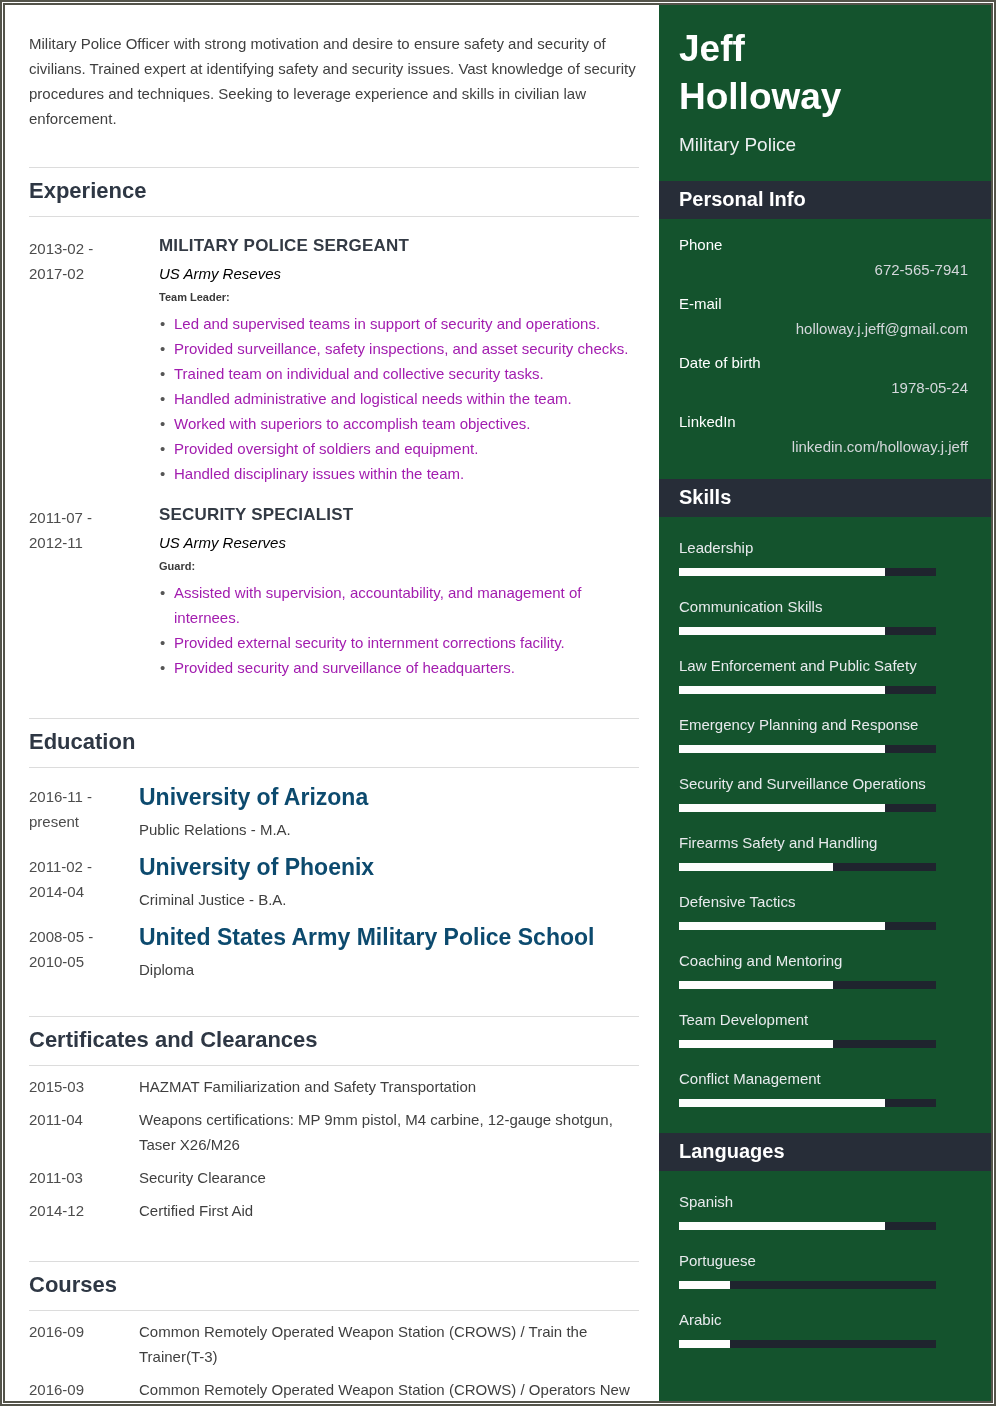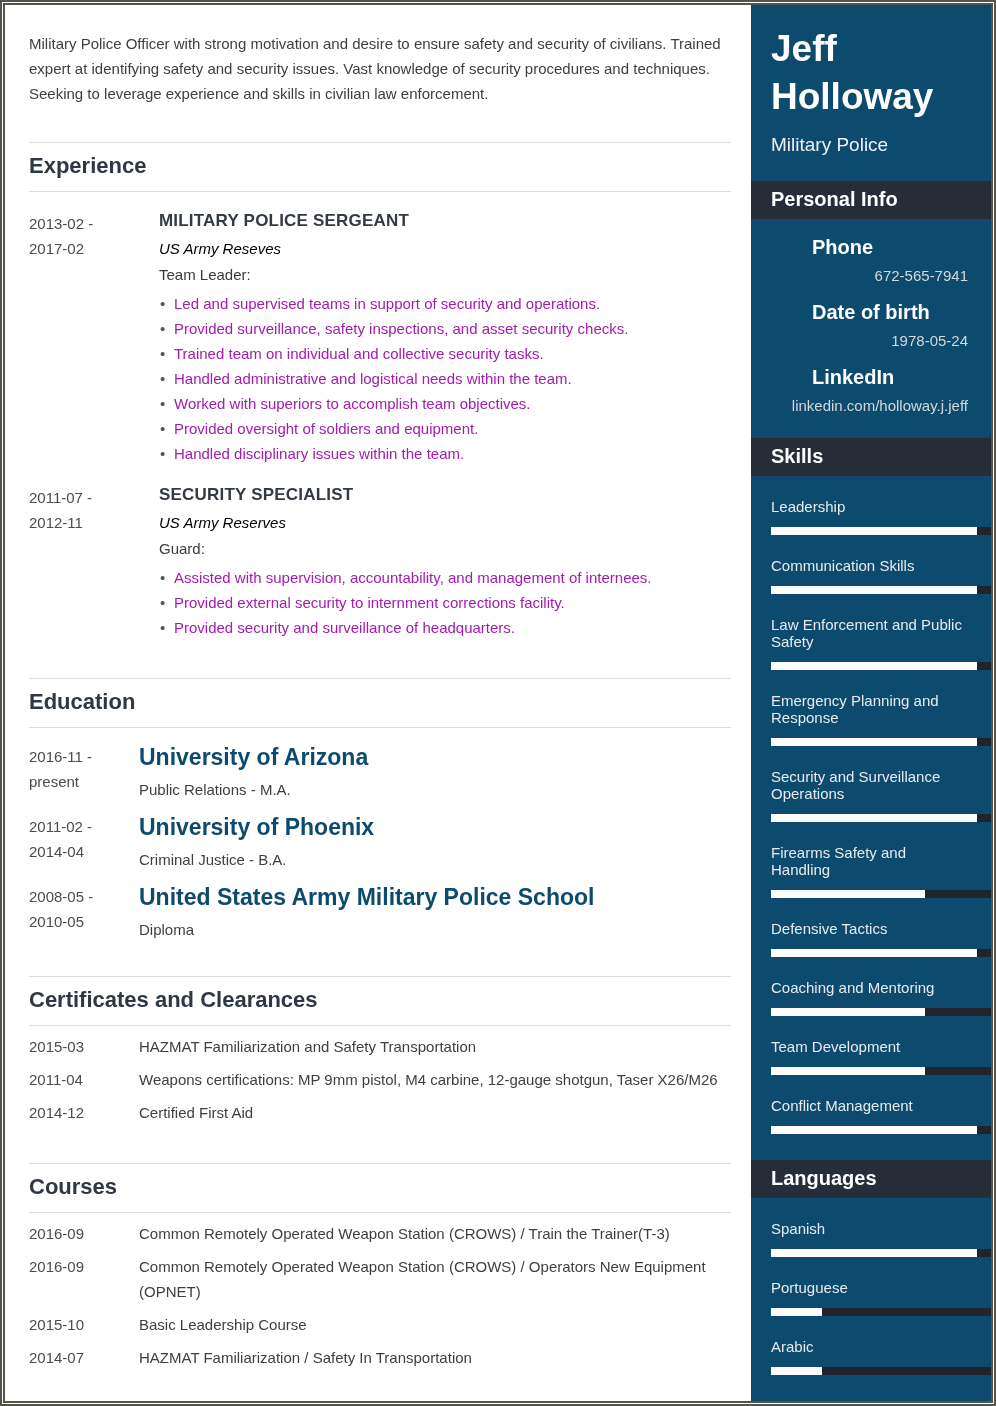--- a/index.html
+++ b/index.html
@@ -24,52 +24,52 @@
   }
   .row { display:flex; }
   .date-col {
     width:110px; flex-shrink:0;
     font-size:15px; line-height:25px; color:#4c4c4c;
   }
   .body-col { flex:1; min-width:0; }
   .job { margin-top:19px;gap:20px; }
   .job-title { font-size:17px; font-weight:bold; color:#333a44; letter-spacing:.2px; }
   .company { font-style:italic; font-size:15px; color:#000000; margin-top:9px; }
-  .role-label { font-size:15px; font-weight:normal; color:#3a3a3a; margin-top:9px; }
+  .role-label { font-size:11px; font-weight:bold; color:#3a3a3a; margin-top:9px; }
   ul.bullets { list-style:none; margin-top:8px; }
   ul.bullets li {
     font-size:15px; line-height:25px; color:#a21caf;
     padding-left:15px; position:relative;
   }
   ul.bullets li::before { content:"•"; position:absolute; left:1px; color:#555; }
   .edu-item { margin-top:16px; }
   .school { font-size:23px; font-weight:bold; color:#0c4a6e; }
   .degree { font-size:15px; color:#3f3f3f; margin-top:10px; }
   .cert-row { margin-top:8px; }
   .cert-row .body-col { font-size:15px; line-height:25px; color:#3f3f3f; }
   .section .list { padding-bottom:18px; }
   
   .sidebar {
-    width:240px; flex-shrink:0;
-    background:#0c4a6e; color:#fff;
+    width:332px; flex-shrink:0;
+    background:#14532d; color:#fff;
   }
   .side-name {
     font-size:37px; line-height:48px; font-weight:bold; color:#ffffff;
     margin:20px 20px 0; width:215px;
   }
   .side-role { font-size:19px; color:#eef0f2; margin:13px 20px 0; font-weight:normal; }
   .band {
     background:#272d38; padding:7px 20px 8px;
     font-size:20px; font-weight:bold; color:#ffffff;
   }
   .band-personal { margin-top:25px; }
   .band-skills { margin-top:24px; }
   .band-languages { margin-top:26px; }
   .side-pad { padding:0 23px 0 20px; }
-  .pi-label { font-size:20px; font-weight:bold; color:#ffffff; margin-top:17px;margin-left:41px; }
+  .pi-label { font-size:15px; font-weight:normal; color:#ffffff; margin-top:17px; }
   .pi-value { font-size:15px; color:#d4d7db; margin-top:8px;text-align:right; }
   .skill { margin-top:22px; }
   .skill-name { font-size:15px; color:#e8eaed; font-weight:normal; }
   .bar { margin-top:12px; height:8px; background:#1f242e; width:257px; }
   .bar-fill { height:100%; background:#fdfdfd; }
 </style>
 </head>
 <body>
 
 <div class="page">
@@ -165,20 +165,24 @@
       <div class="list">
         <div class="row cert-row">
           <div class="date-col">2015-03</div>
           <div class="body-col">HAZMAT Familiarization and Safety Transportation</div>
         </div>
         <div class="row cert-row">
           <div class="date-col">2011-04</div>
           <div class="body-col">Weapons certifications: MP 9mm pistol, M4 carbine, 12-gauge shotgun, Taser X26/M26</div>
         </div>
         <div class="row cert-row">
+          <div class="date-col">2011-03</div>
+          <div class="body-col">Security Clearance</div>
+        </div>
+        <div class="row cert-row">
           <div class="date-col">2014-12</div>
           <div class="body-col">Certified First Aid</div>
         </div>
       </div>
     </div>
 
     <div class="section">
       <h2>Courses</h2>
       <div class="list">
         <div class="row cert-row">
@@ -208,20 +212,24 @@
     <h1 class="side-name">Jeff Holloway</h1>
     <div class="side-role">Military Police</div>
 
     <div class="band band-personal">Personal Info</div>
     <div class="side-pad">
       <div>
         <div class="pi-label">Phone</div>
         <div class="pi-value">672-565-7941</div>
       </div>
       <div>
+        <div class="pi-label">E-mail</div>
+        <div class="pi-value">holloway.j.jeff@gmail.com</div>
+      </div>
+      <div>
         <div class="pi-label">Date of birth</div>
         <div class="pi-value">1978-05-24</div>
       </div>
       <div>
         <div class="pi-label">LinkedIn</div>
         <div class="pi-value">linkedin.com/holloway.j.jeff</div>
       </div>
     </div>
 
     <div class="band band-skills">Skills</div>

